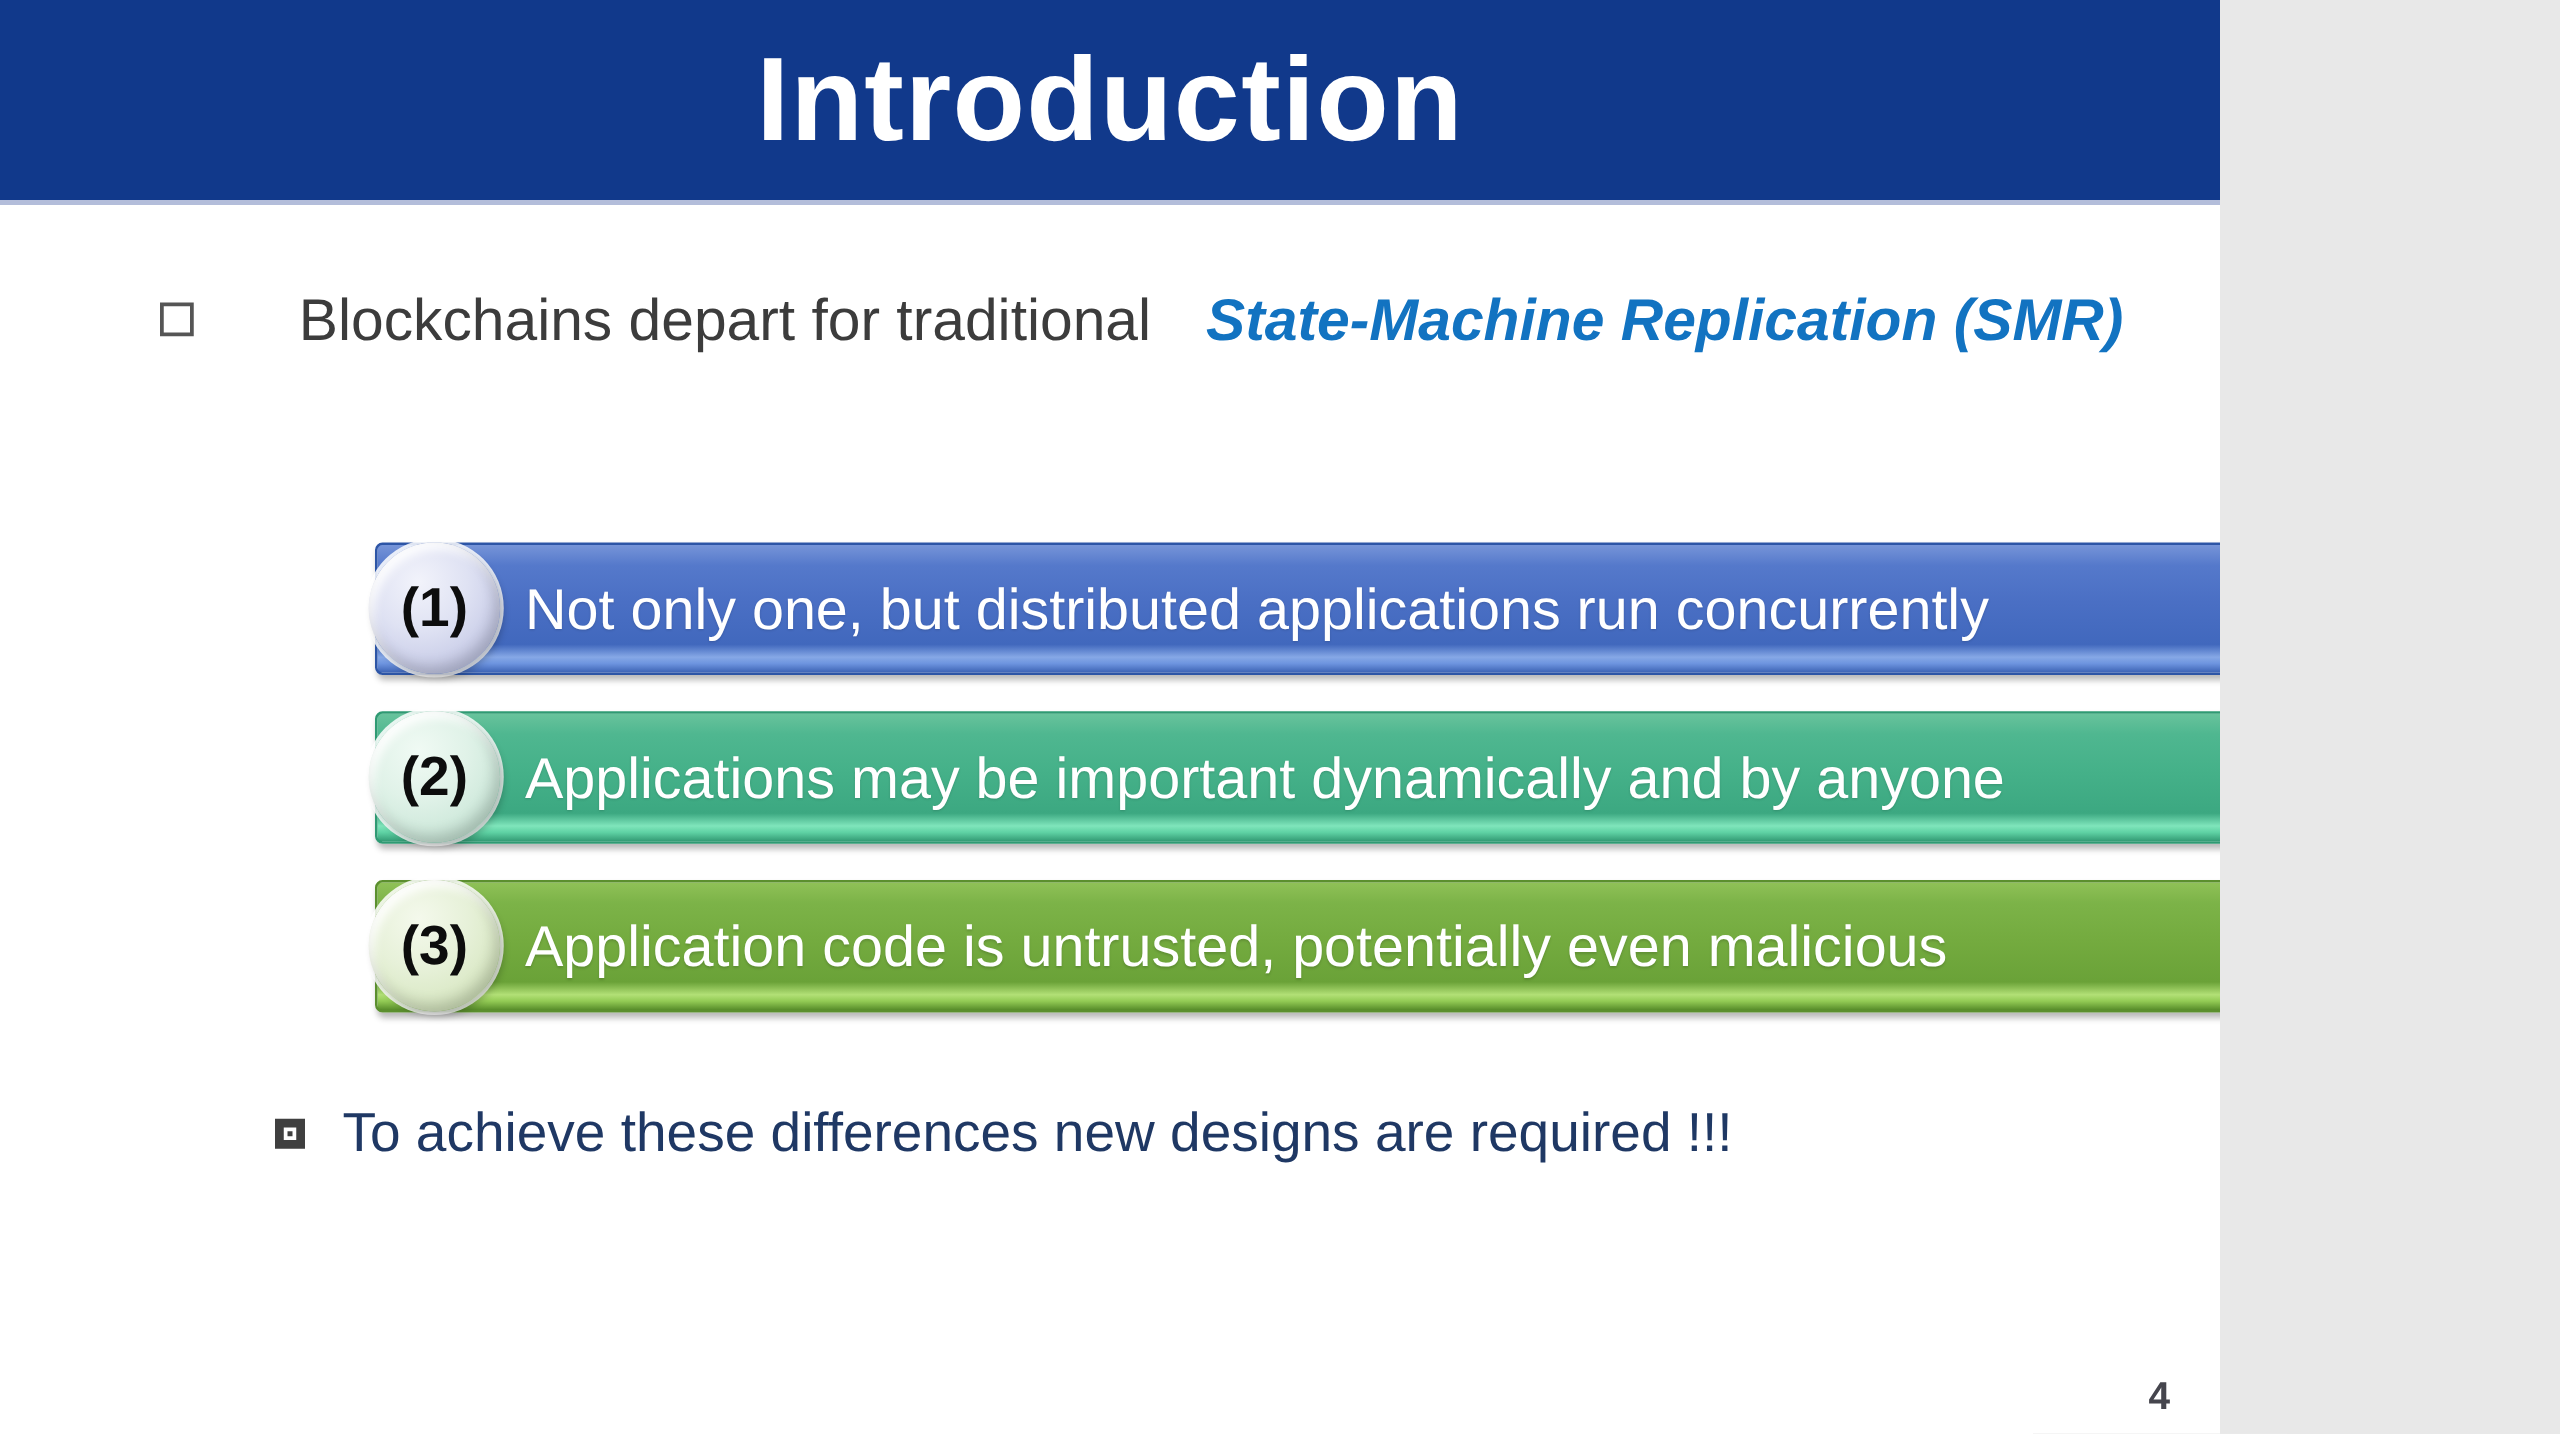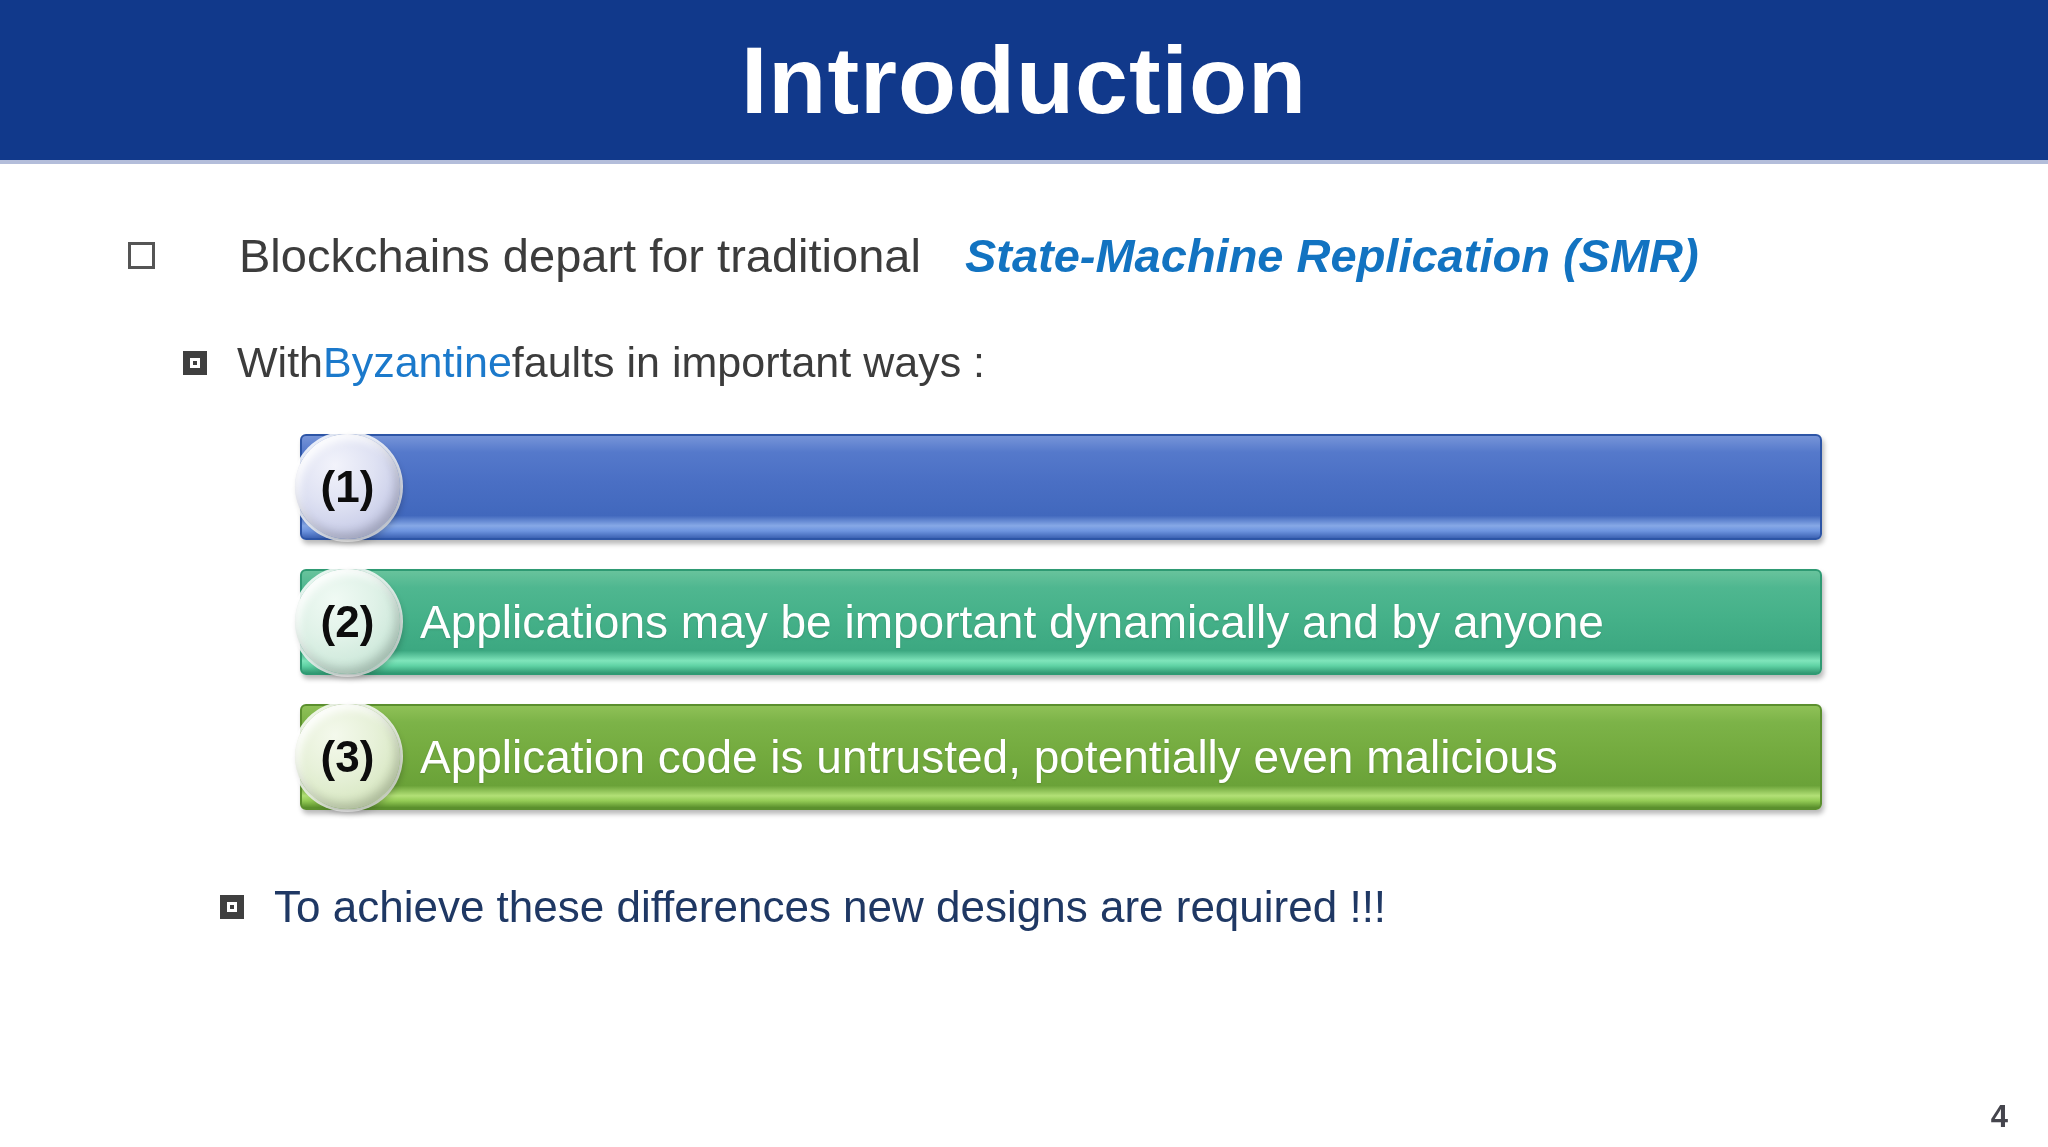--- a/index.html
+++ b/index.html
@@ -1,18 +1,18 @@
 <!DOCTYPE html>
 <html><head>
 <meta charset="utf-8">
 <style>
   html, body { margin: 0; padding: 0; background: #e8e8e8; }
   .slide {
     position: relative;
-    width: 2048px;
+    width: 1776px;
     height: 1147px;
     background: #ffffff;
     overflow: hidden;
     font-family: "Liberation Sans", sans-serif;
   }
 
   
   .header {
     position: absolute;
     top: 0; left: 0; right: 0;
@@ -149,29 +149,24 @@
   <div class="header">
     <div class="title">Introduction</div>
   </div>
 
   <div class="row row-main">
     <span class="bullet-sq1"></span>
     <span>Blockchains depart for traditional </span>
     <span class="hl-smr">State-Machine Replication (SMR)</span>
   </div>
 
-  <div class="row row-with">
-    <span class="bullet-sq2"></span>
-    <span>With </span>
-    <span class="hl-byz">Byzantine</span>
-    <span> faults in important ways :</span>
-  </div>
 
   <div class="banner banner-1">
     <span class="badge badge-1">(1)</span>
+    <span class="banner-label">Not only one, but distributed applications run concurrently</span>
   </div>
 
   <div class="banner banner-2">
     <span class="badge badge-2">(2)</span>
     <span class="banner-label">Applications may be important dynamically and by anyone</span>
   </div>
 
   <div class="banner banner-3">
     <span class="badge badge-3">(3)</span>
     <span class="banner-label">Application code is untrusted, potentially even malicious</span>

